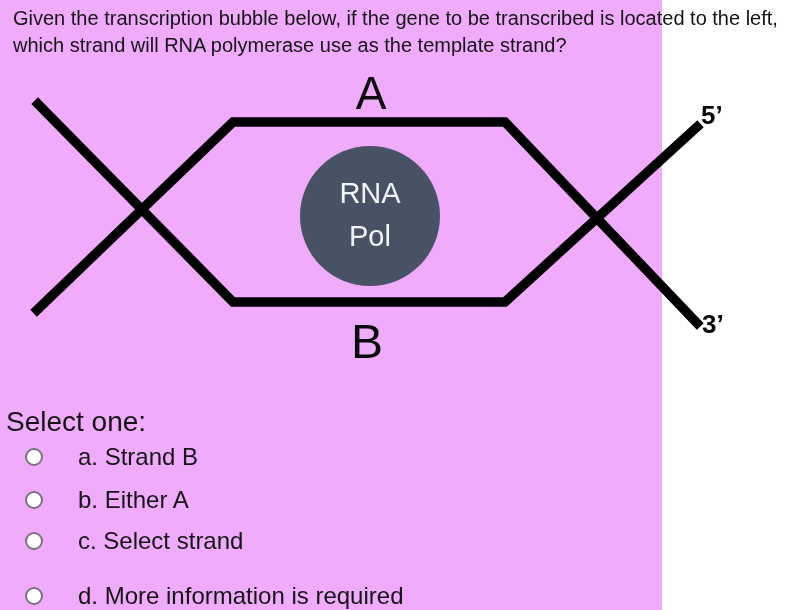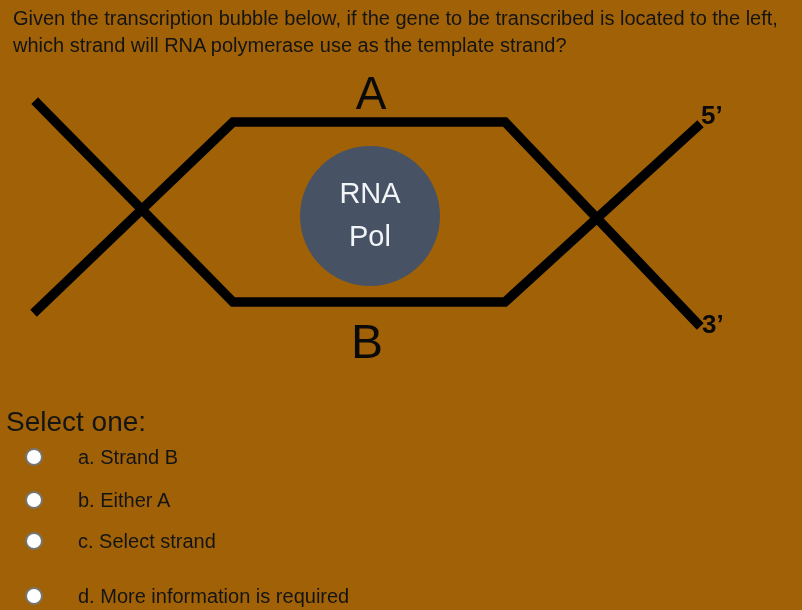--- a/index.html
+++ b/index.html
@@ -3,21 +3,21 @@
 <meta charset="utf-8">
 <style>
   * { margin: 0; padding: 0; box-sizing: border-box; }
   html, body { width: 802px; height: 610px; }
   body {
     font-family: "Liberation Sans", sans-serif;
     background: #ffffff;
     position: relative;
     overflow: hidden;
   }
-  .page { position: relative; width: 802px; height: 610px; background: #a16207; }
+  .page { position: relative; width: 662px; height: 610px; background: #f0abfc; }
 
   .question {
     position: absolute;
     top: 5px; left: 13px;
     width: 766px;
     font-size: 20px;
     line-height: 27px;
     color: #141414;
   }
 
@@ -45,21 +45,21 @@
   .option-row.r3 { top: 584px; }
 
   .radio {
     width: 18px; height: 18px;
     border: 2px solid #757575;
     border-radius: 50%;
     background: #ffffff;
     flex: 0 0 auto;
   }
   .option-label {
-    font-size: 20px;
+    font-size: 24px;
     color: #141414;
     white-space: nowrap;
   }
 </style>
 </head>
 <body>
 
 <div class="page">
 
   <div class="question">Given the transcription bubble below, if the gene to be transcribed is located to the left, which strand will RNA polymerase use as the template strand?</div>

